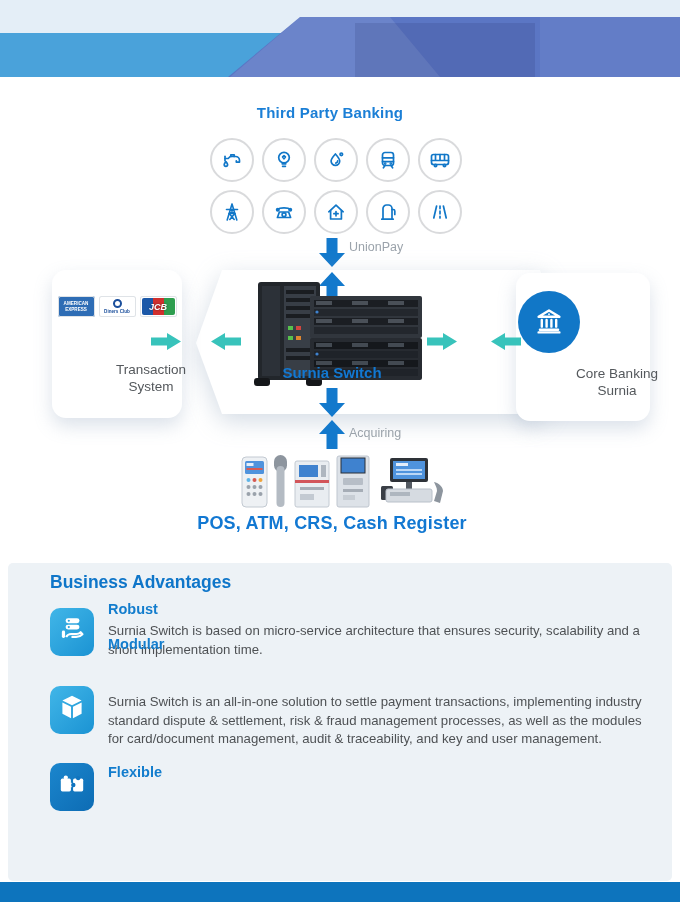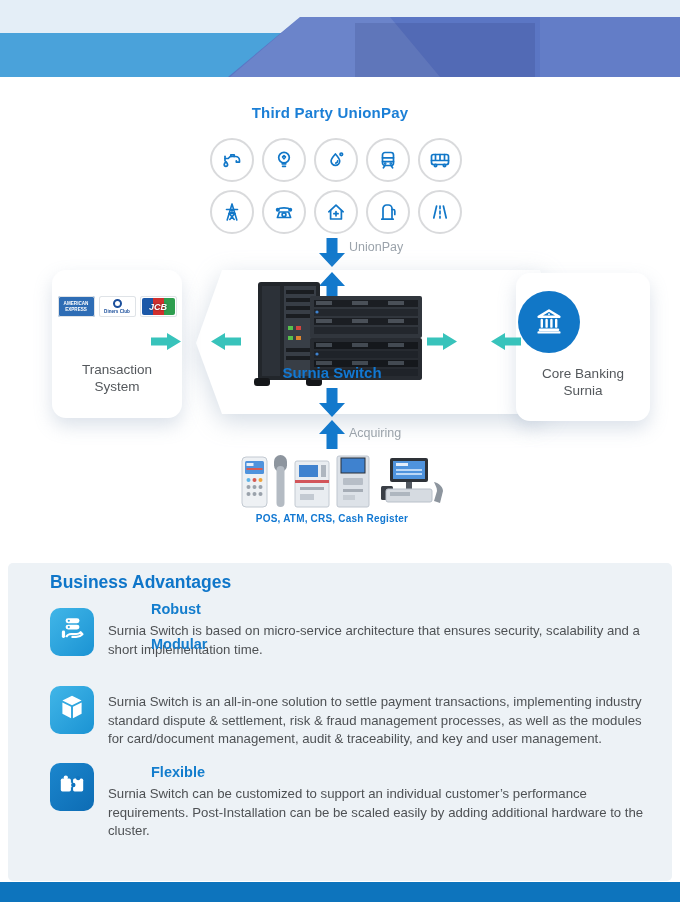--- a/index.html
+++ b/index.html
@@ -30,25 +30,25 @@
   .t-arrow{position:absolute;width:30px;height:17px;}
   .t-left{transform:scaleX(-1);}
   .flow-label{position:absolute;color:#9ba3ab;font-size:12.5px;}
 
   
   .hexwrap{position:absolute;left:0;top:0;filter:drop-shadow(0 7px 12px rgba(140,160,185,.38));}
   .hex{position:absolute;left:196px;top:268px;width:370px;height:148px;background:#ffffff;
        clip-path:polygon(0px 75px,26px 2px,344px 2px,370px 75px,344px 146px,26px 146px);}
   .side-box{position:absolute;background:#fff;border-radius:14px;
             box-shadow:0 8px 18px rgba(140,160,185,.30);}
-  .box-label{position:absolute;text-align:center;color:#54585c;font-size:13.5px;line-height:1.25;}
+  .box-label{position:absolute;text-align:center;color:#54585c;font-size:13.5px;line-height:1.25;margin-left:34px;}
   .switch-label{position:absolute;left:232px;top:364px;width:200px;text-align:center;
                 color:#1278d2;font-size:15px;font-weight:bold;}
   .devices-label{position:absolute;left:132px;top:513px;width:400px;text-align:center;
-                 color:#1278d2;font-size:10px;font-weight:bold;letter-spacing:.2px;}
+                 color:#1278d2;font-size:18px;font-weight:bold;letter-spacing:.2px;}
 
   
   .cards-row{position:absolute;left:52px;width:130px;display:flex;justify-content:center;gap:4px;}
   .badge{width:37px;height:21px;border-radius:2.5px;box-sizing:border-box;overflow:hidden;position:relative;
          display:flex;align-items:center;justify-content:center;box-shadow:0 0 0 1px #dfe3e7 inset;}
   .badge-amex{background:#2e6db5;color:#fff;font-size:4.6px;font-weight:bold;text-align:center;line-height:1.25;}
   .badge-diners{background:#fff;color:#1b4f9c;font-size:4.6px;font-weight:bold;flex-direction:column;gap:1px;}
   .badge-diners .dc-ring{width:9px;height:9px;border-radius:50%;border:2.2px solid #1b4f9c;box-sizing:border-box;}
   .badge-jcb{background:#fff;padding:2px;}
   .jcb-stripes{width:100%;height:100%;border-radius:2px;display:flex;overflow:hidden;position:relative;}
@@ -73,39 +73,39 @@
   .cb-circle{position:absolute;left:518px;top:291px;width:62px;height:62px;border-radius:50%;
              background:#1177c7;display:flex;align-items:center;justify-content:center;}
 
   
   .panel{position:absolute;left:8px;top:563px;width:664px;height:318px;background:#edf2f6;border-radius:5px;}
   .adv-title{position:absolute;left:50px;top:572px;color:#0f76c9;font-size:17.5px;font-weight:bold;}
   .adv-icon{position:absolute;left:50px;width:44px;height:48px;border-radius:10px;
             display:flex;align-items:center;justify-content:center;}
   .adv-icon.light{background:linear-gradient(135deg,#41b6e8,#1b93d3);}
   .adv-icon.dark{background:linear-gradient(135deg,#1b86cd,#0d6cb4);}
-  .adv-head{position:absolute;left:108px;color:#137dcd;font-size:14.5px;font-weight:bold;margin-left:43px;}
+  .adv-head{position:absolute;left:108px;color:#137dcd;font-size:14.5px;font-weight:bold;}
   .adv-body{position:absolute;left:108px;width:548px;color:#4e5154;font-size:13.2px;line-height:1.42;}
 
   .footer{position:absolute;left:0;top:882px;width:680px;height:20px;background:#0d74bd;}
 </style>
 </head>
 <body>
 
 <div id="page">
 
   <div class="hdr-strip"></div>
   <div class="hdr-sky"></div>
   <div class="hdr-violet">
     <div class="hv-a"></div>
     <div class="hv-b"></div>
     <div class="hv-c"></div>
   </div>
 
-  <div class="gw-title">Third Party UnionPay</div>
+  <div class="gw-title">Third Party Banking</div>
 
   <div class="gw-circle" style="left:210px;top:138px">
     <span>
         <svg width="24" height="24" viewBox="0 0 24 24" fill="none" stroke="#1177c8" stroke-width="1.7" stroke-linecap="round" stroke-linejoin="round">
           <path d="M5 10.5h3.2l2-2h5.3a4 4 0 0 1 4 4v1.6h-3.2v-1.3"></path>
           <path d="M5 8.3v4.4"></path>
           <path d="M10.8 8.5V6.8h3.4v1.7"></path>
           <path d="M7.6 16.6c0 1-.8 1.8-1.7 1.8s-1.7-.8-1.7-1.8c0-1 1.7-3 1.7-3s1.7 2 1.7 3Z"></path>
         </svg>
       </span>
@@ -422,17 +422,16 @@
     <span><svg width="30" height="32" viewBox="0 0 28 30">
           <rect x="3.5" y="9" width="9.5" height="12" rx="1.5" fill="#fff"></rect>
           <circle cx="8.2" cy="8" r="2" fill="#fff"></circle>
           <circle cx="13.4" cy="15" r="2.1" fill="#fff"></circle>
           <rect x="15" y="9" width="9.5" height="12" rx="1.5" fill="#fff"></rect>
           <circle cx="19.8" cy="8.6" r="2" fill="#1074bf"></circle>
           <circle cx="15.2" cy="15" r="2.1" fill="#1074bf"></circle>
         </svg></span>
   </div>
   <div class="adv-head" style="top:764px">Flexible</div>
-  <div class="adv-body" style="top:785px">Surnia Switch can be customized to support an individual customer’s performance requirements. Post-Installation can be be scaled easily by adding additional hardware to the cluster.</div>
 
   <div class="footer"></div>
 
 </div>
 
 </body></html>

